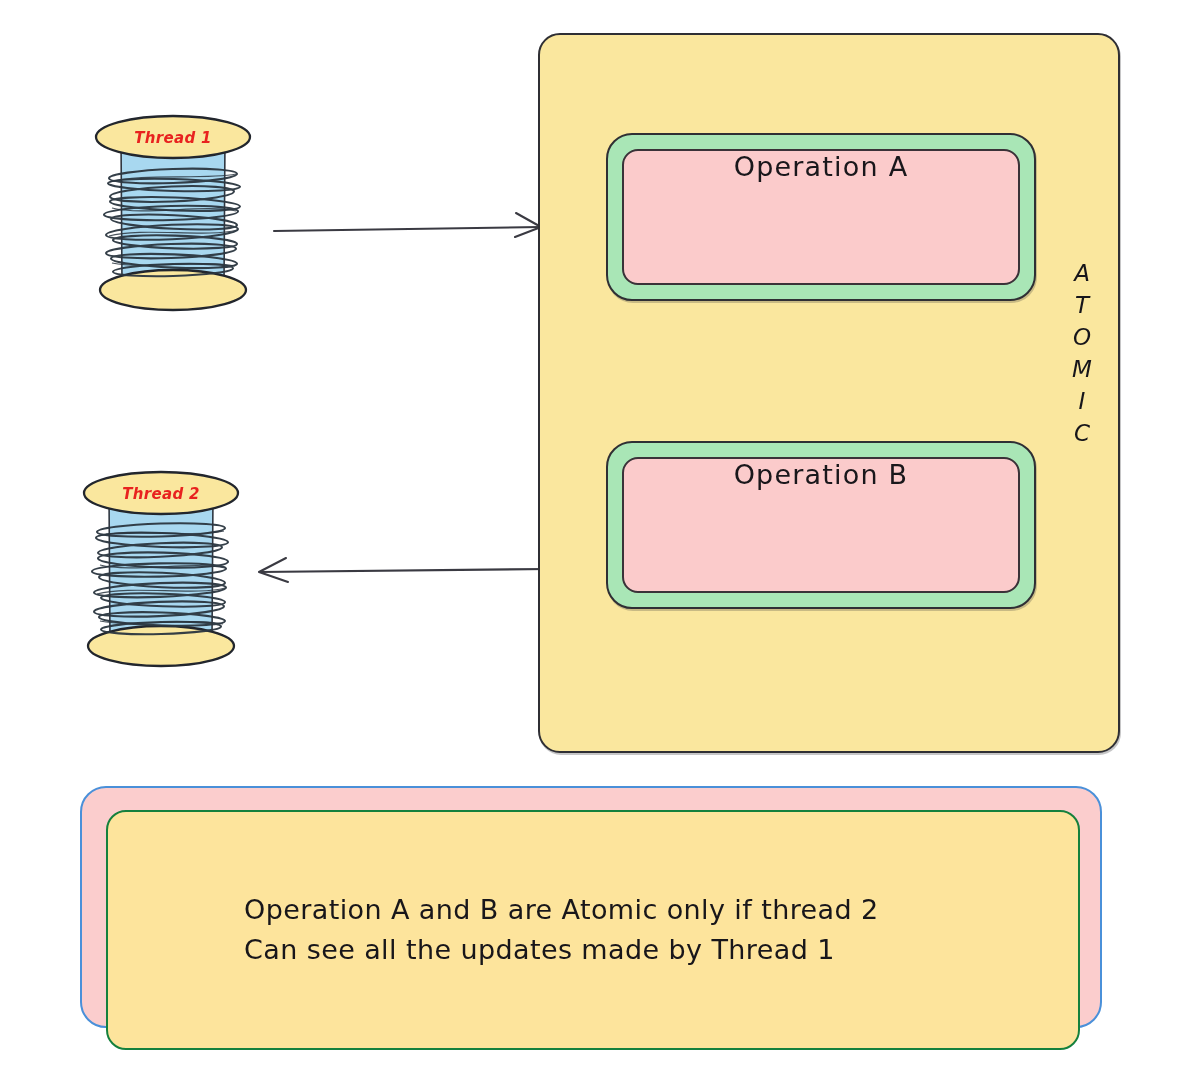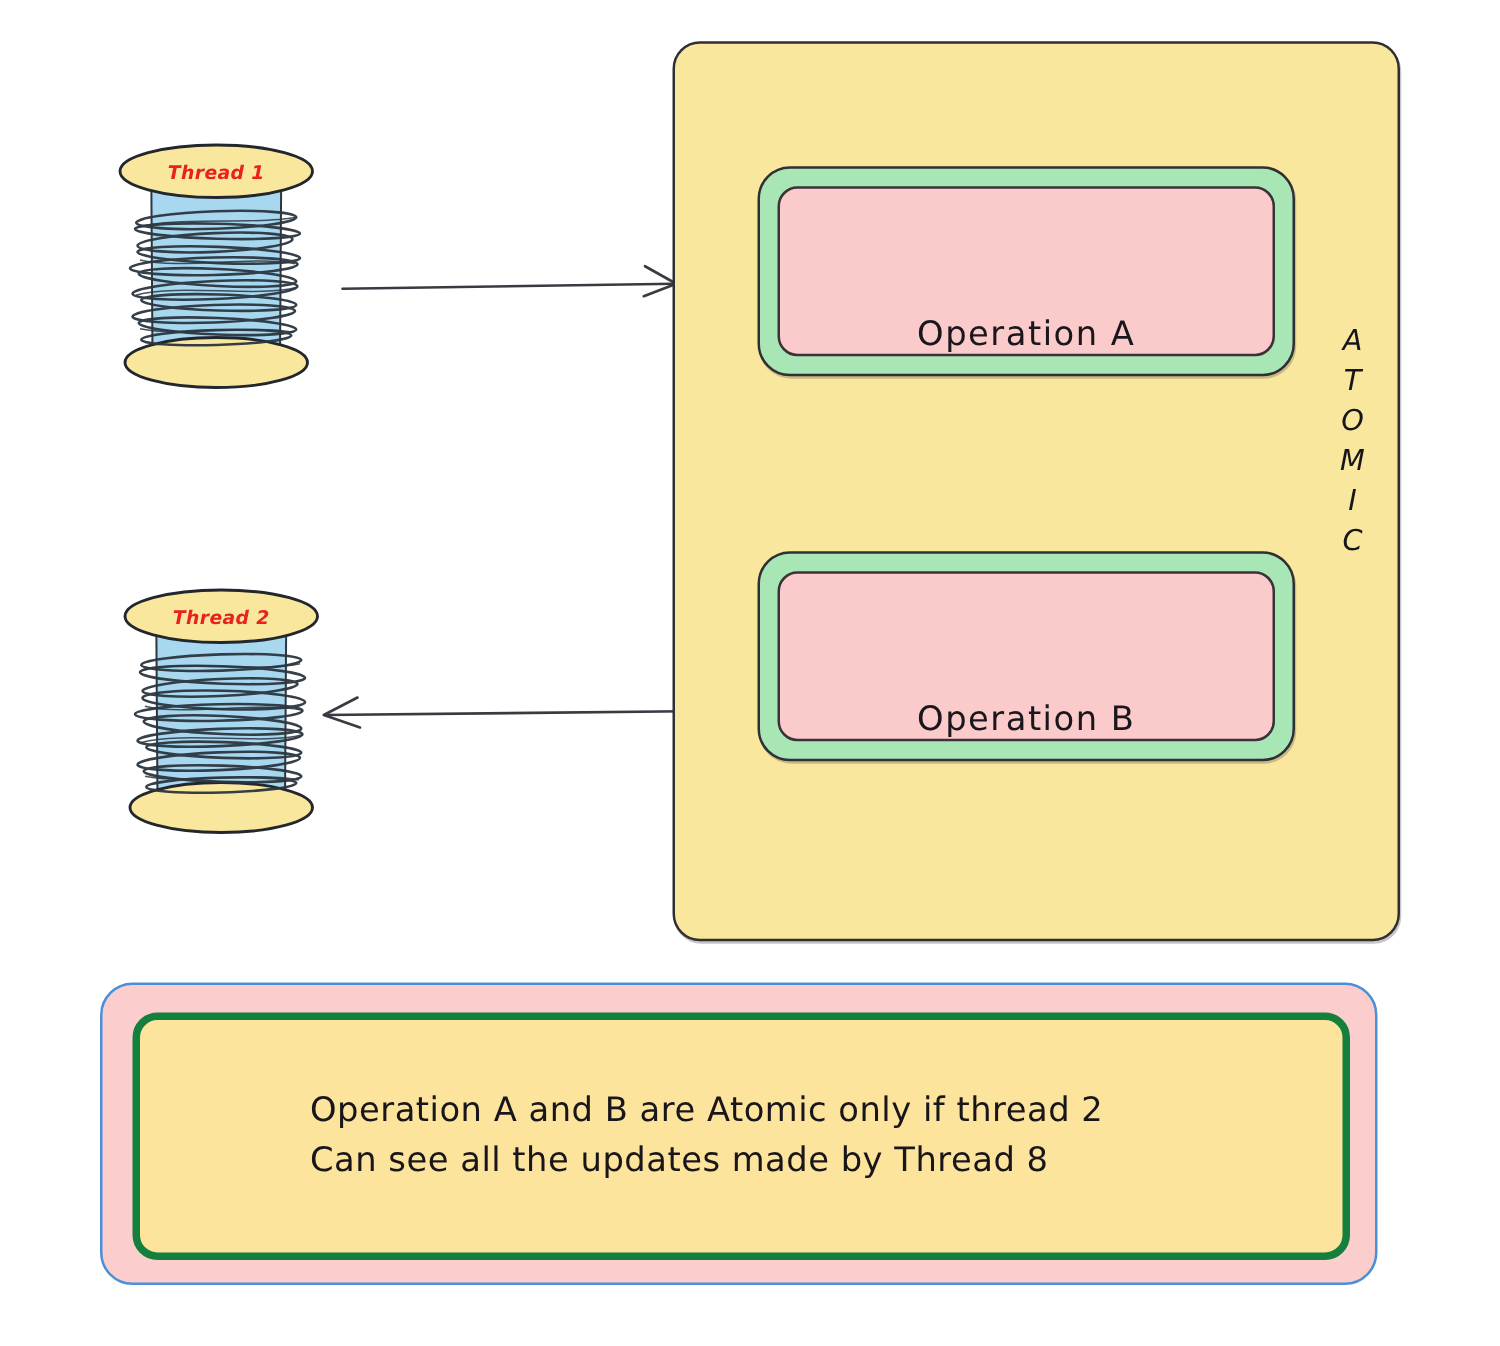--- a/index.html
+++ b/index.html
@@ -24,21 +24,21 @@
     height: 1077px;
   }
 
   
   .spool {
     position: absolute;
     width: 170px;
     height: 210px;
   }
   #spool-thread-1 { left: 88px; top: 112px; }
-  #spool-thread-2 { left: 92px; top: 468px; }
+  #spool-thread-2 { left: 76px; top: 468px; }
 
   .spool svg { display: block; width: 170px; height: 210px; overflow: visible; }
 
   .spool-label-text {
     font-family: "DejaVu Sans", sans-serif;
     font-size: 15px;
     font-weight: 700;
     font-style: italic;
     fill: #e8221f;
     letter-spacing: 0.3px;
@@ -73,21 +73,21 @@
     position: absolute;
     left: 14px;
     top: 14px;
     right: 14px;
     bottom: 14px;
     background: #fbcbcb;
     border: 2.2px solid #3a3238;
     border-radius: 16px;
     box-sizing: border-box;
     display: flex;
-    align-items: flex-end;
+    align-items: flex-start;
     justify-content: center;
   }
   .op-label {
     font-family: "DejaVu Sans", sans-serif;
     font-size: 27px;
     color: #19171b;
     letter-spacing: 1.2px;
     white-space: nowrap;
   }
 
@@ -130,23 +130,23 @@
     background: #fbcdcd;
     border: 2.4px solid #4a90d9;
     border-radius: 26px;
     box-sizing: border-box;
   }
   #note-inner {
     position: absolute;
     left: 24px;
     top: 22px;
     width: 974px;
-    height: 198px;
+    height: 240px;
     background: #fde49c;
-    border: 6px solid #15803d;
+    border: 2px solid #15803d;
     border-radius: 20px;
     box-sizing: border-box;
     display: flex;
     flex-direction: column;
     justify-content: center;
     padding: 0 0 0 136px;
   }
   .note-line {
     font-family: "DejaVu Sans", sans-serif;
     font-size: 27px;
@@ -262,17 +262,17 @@
     <span class="atomic-letter">T</span>
     <span class="atomic-letter">O</span>
     <span class="atomic-letter">M</span>
     <span class="atomic-letter">I</span>
     <span class="atomic-letter">C</span>
   </div>
 
   <div id="note-outer">
     <div id="note-inner">
       <div class="note-line">Operation A and B are Atomic only if thread 2</div>
-      <div class="note-line">Can see all the updates made by Thread 8</div>
+      <div class="note-line">Can see all the updates made by Thread 1</div>
     </div>
   </div>
 
 </div>
 
 </body></html>

